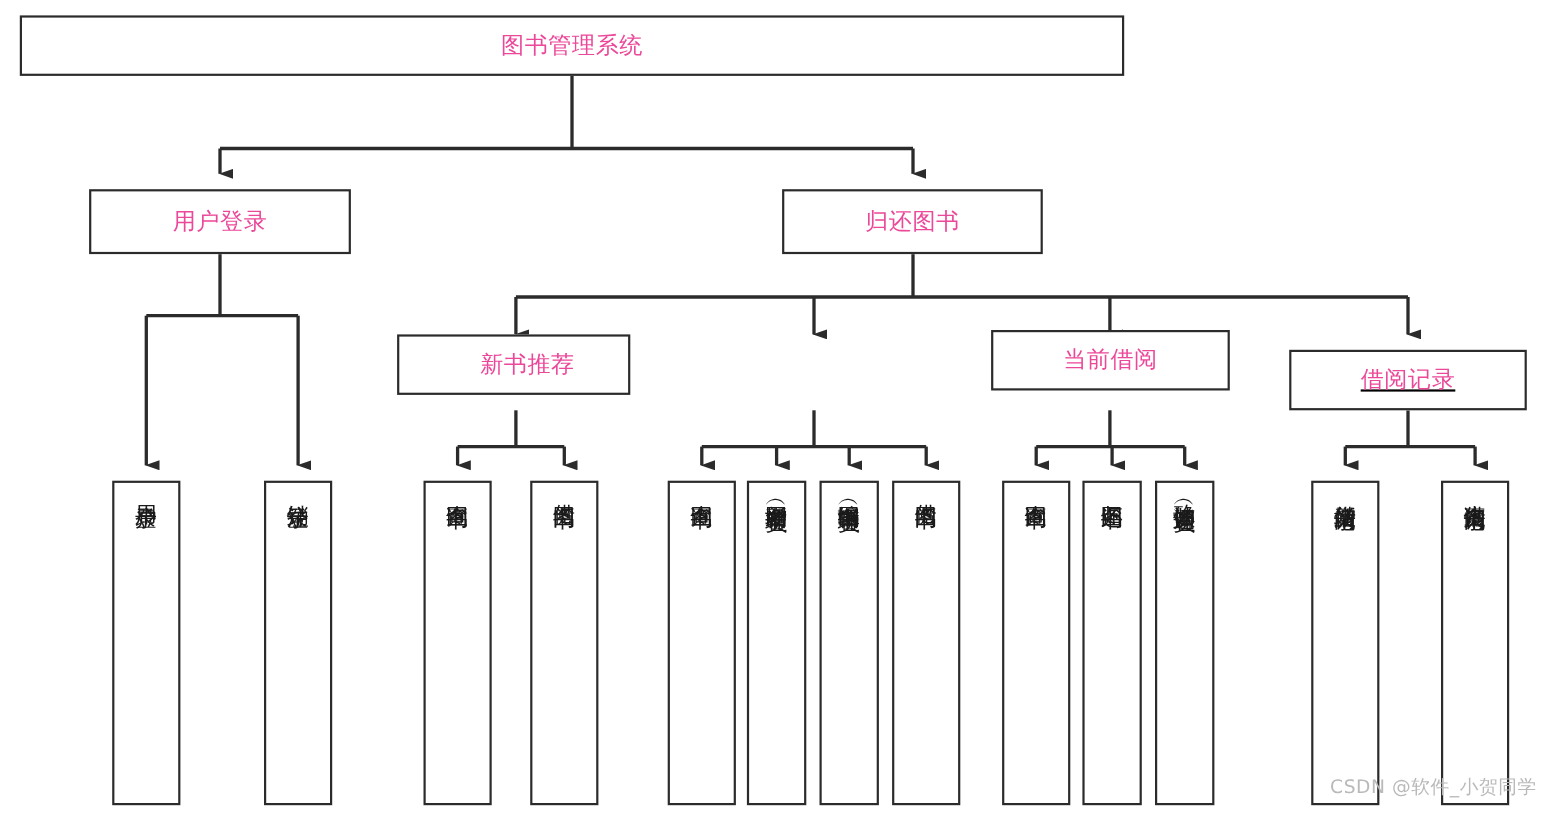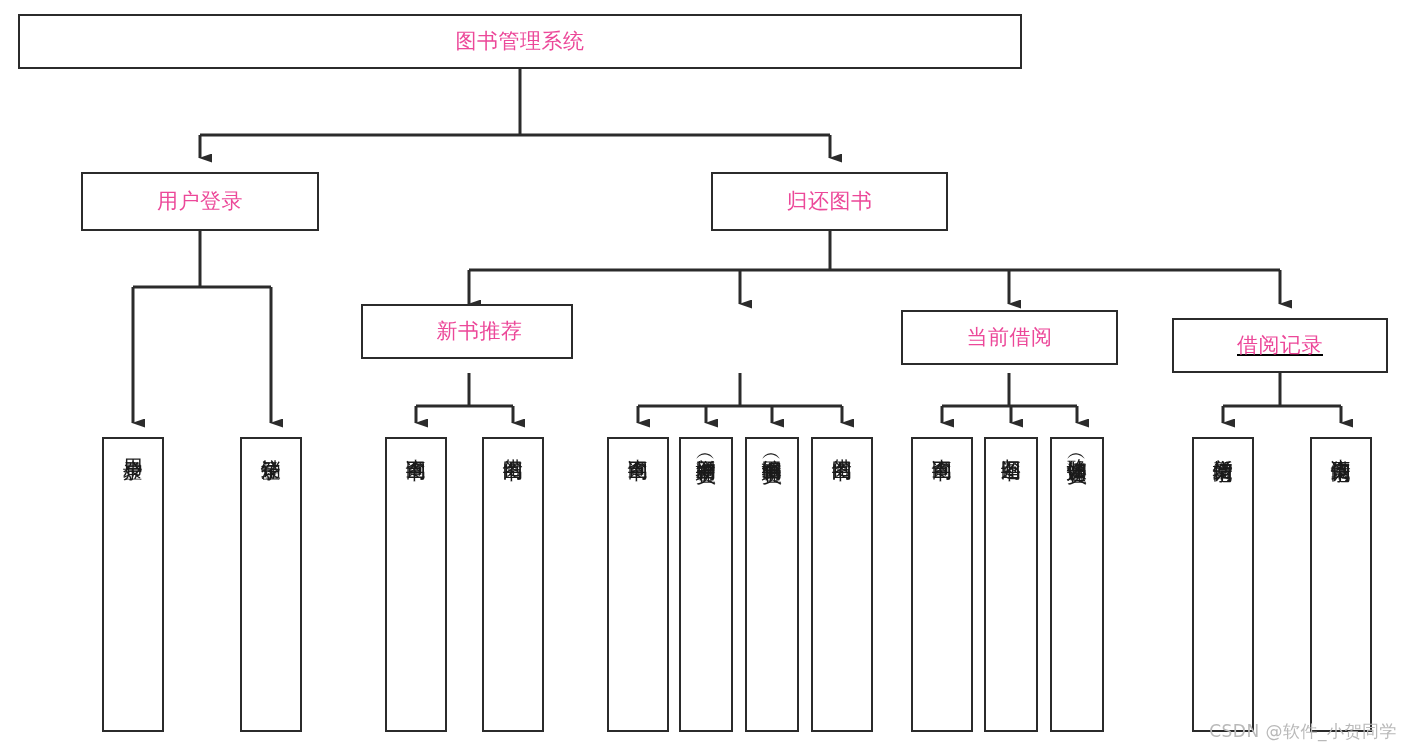--- a/index.html
+++ b/index.html
@@ -55,21 +55,21 @@
     position: absolute;
     left: 0;
     top: 0;
     width: 1405px;
     height: 747px;
     pointer-events: none;
   }
   .watermark {
     position: absolute;
     right: 8px;
-    bottom: 4px;
+    bottom: 20px;
     font-size: 17px;
     color: #b9b9b9;
     white-space: nowrap;
     letter-spacing: 0.5px;
   }
 </style>
 </head>
 <body>
 
 <div id="diagram-root">
@@ -131,21 +131,21 @@
   <div class="node-box" style="left:81px; top:172px; width:238px; height:59px;">
     <span class="node-label-h">用户登录</span>
   </div>
   <div class="node-box" style="left:711px; top:172px; width:237px; height:59px;">
     <span class="node-label-h">归还图书</span>
   </div>
 
   <div class="node-box" style="left:361px; top:304px; width:212px; height:55px;padding-left:25px;">
     <span class="node-label-h">新书推荐</span>
   </div>
-  <div class="node-box" style="left:901px; top:310px; width:217px; height:55px;">
+  <div class="node-box" style="left:901px; top:300px; width:217px; height:55px;">
     <span class="node-label-h">当前借阅</span>
   </div>
   <div class="node-box" style="left:1172px; top:318px; width:216px; height:55px;text-decoration:underline;">
     <span class="node-label-h">借阅记录</span>
   </div>
 
   <div class="node-box leaf-box" style="left:102px; top:437px; width:62px; height:295px;">
     <span class="node-label-v">用户登录</span>
   </div>
   <div class="node-box leaf-box" style="left:240px; top:437px; width:62px; height:295px;">

